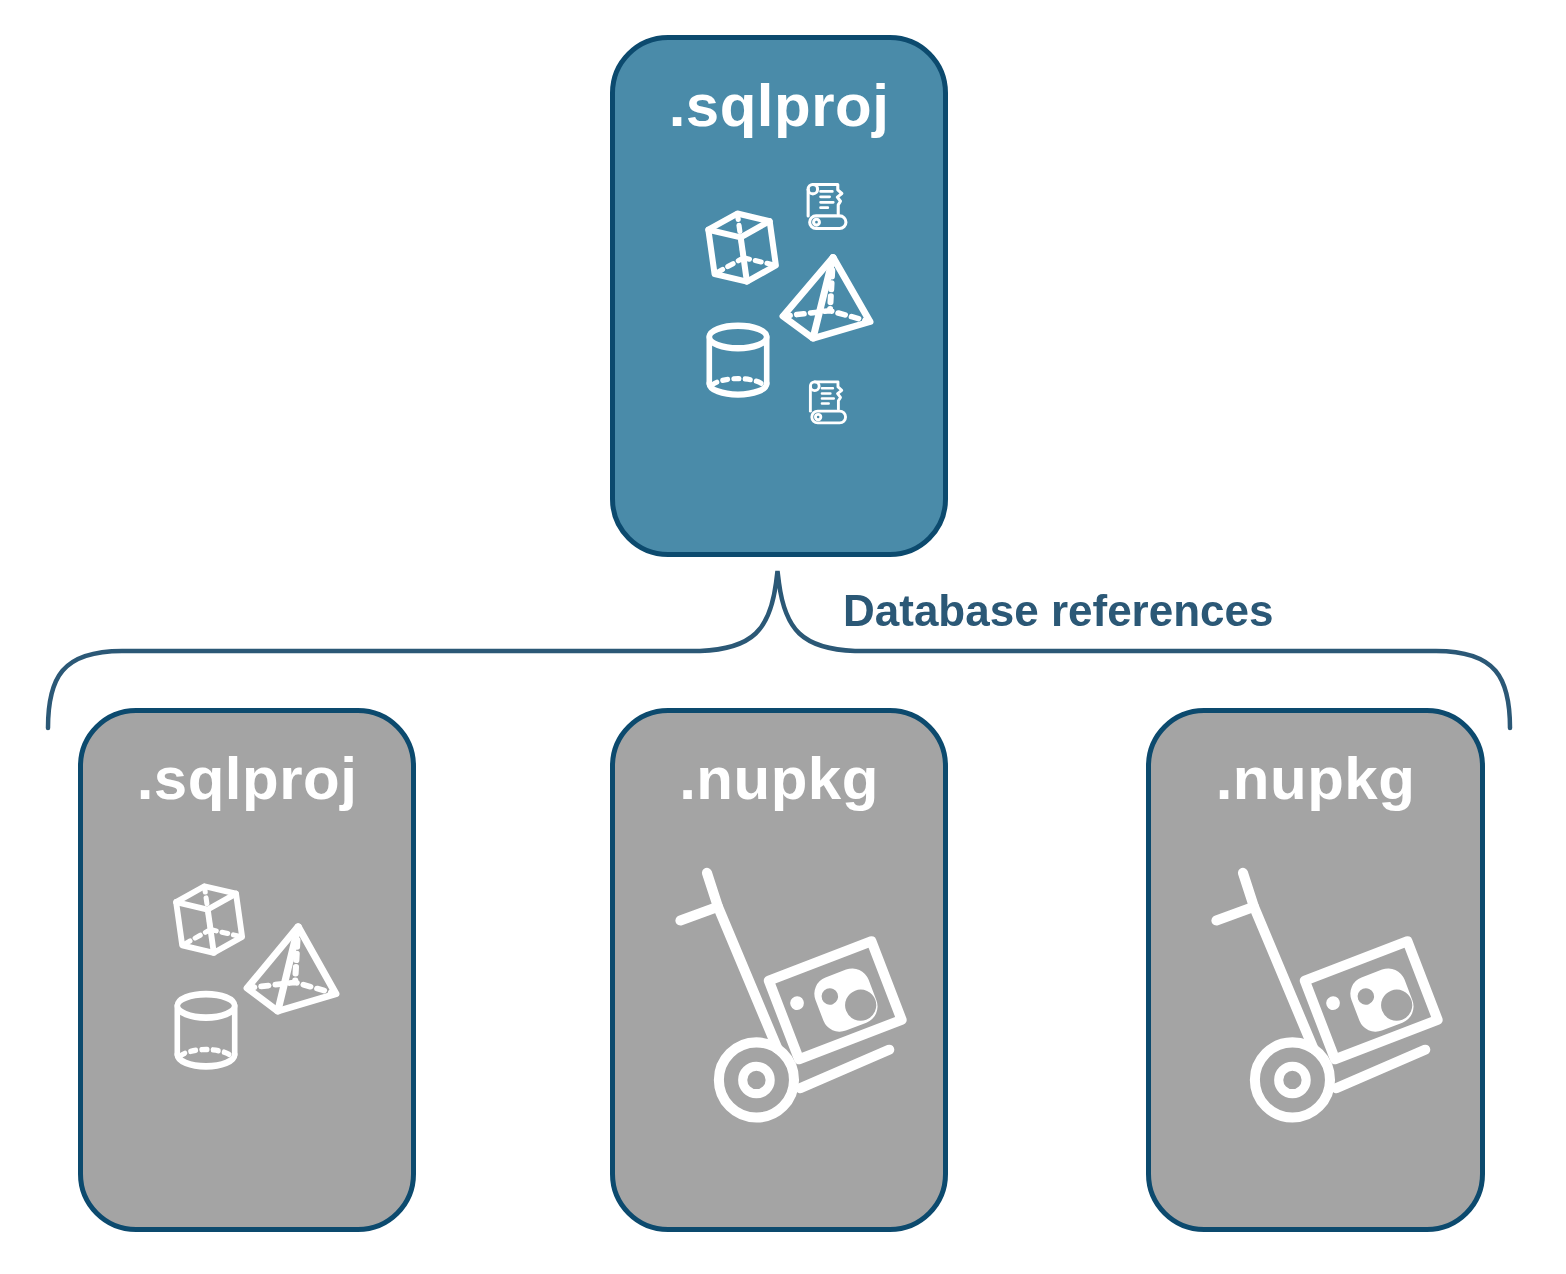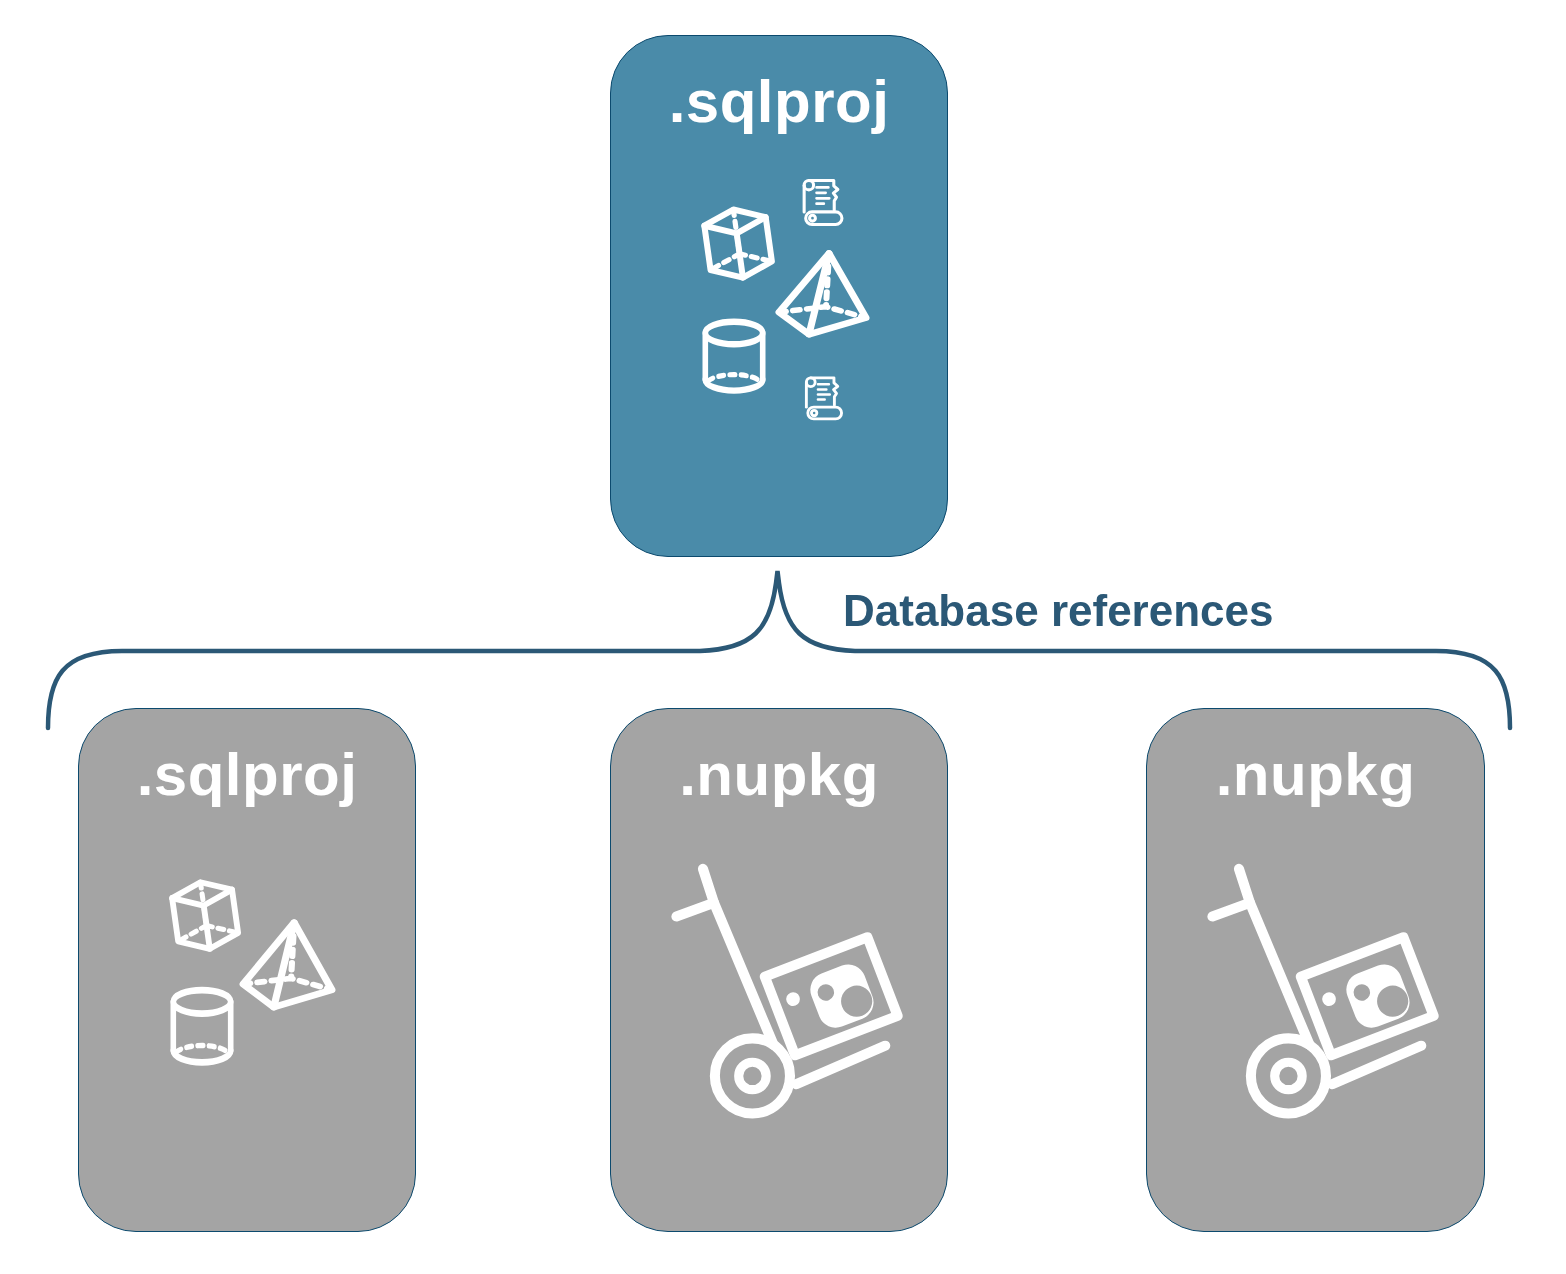--- a/index.html
+++ b/index.html
@@ -6,21 +6,21 @@
   .canvas {
     position:relative;
     width:1566px; height:1274px;
     background:#ffffff;
     font-family:"Liberation Sans", sans-serif;
     overflow:hidden;
   }
   .node {
     position:absolute;
     box-sizing:border-box;
-    border:1px solid #0c4a6e;
+    border:5px solid #0c4a6e;
     border-radius:58px;
   }
   .node.blue { background:#4A8BA9; }
   .node.gray { background:#A4A4A4; }
   .node-title {
     position:absolute; left:0; right:0; top:36px;
     text-align:center;
     font-size:60px; font-weight:bold; line-height:1;
     color:#ffffff;
     letter-spacing:0.5px;

